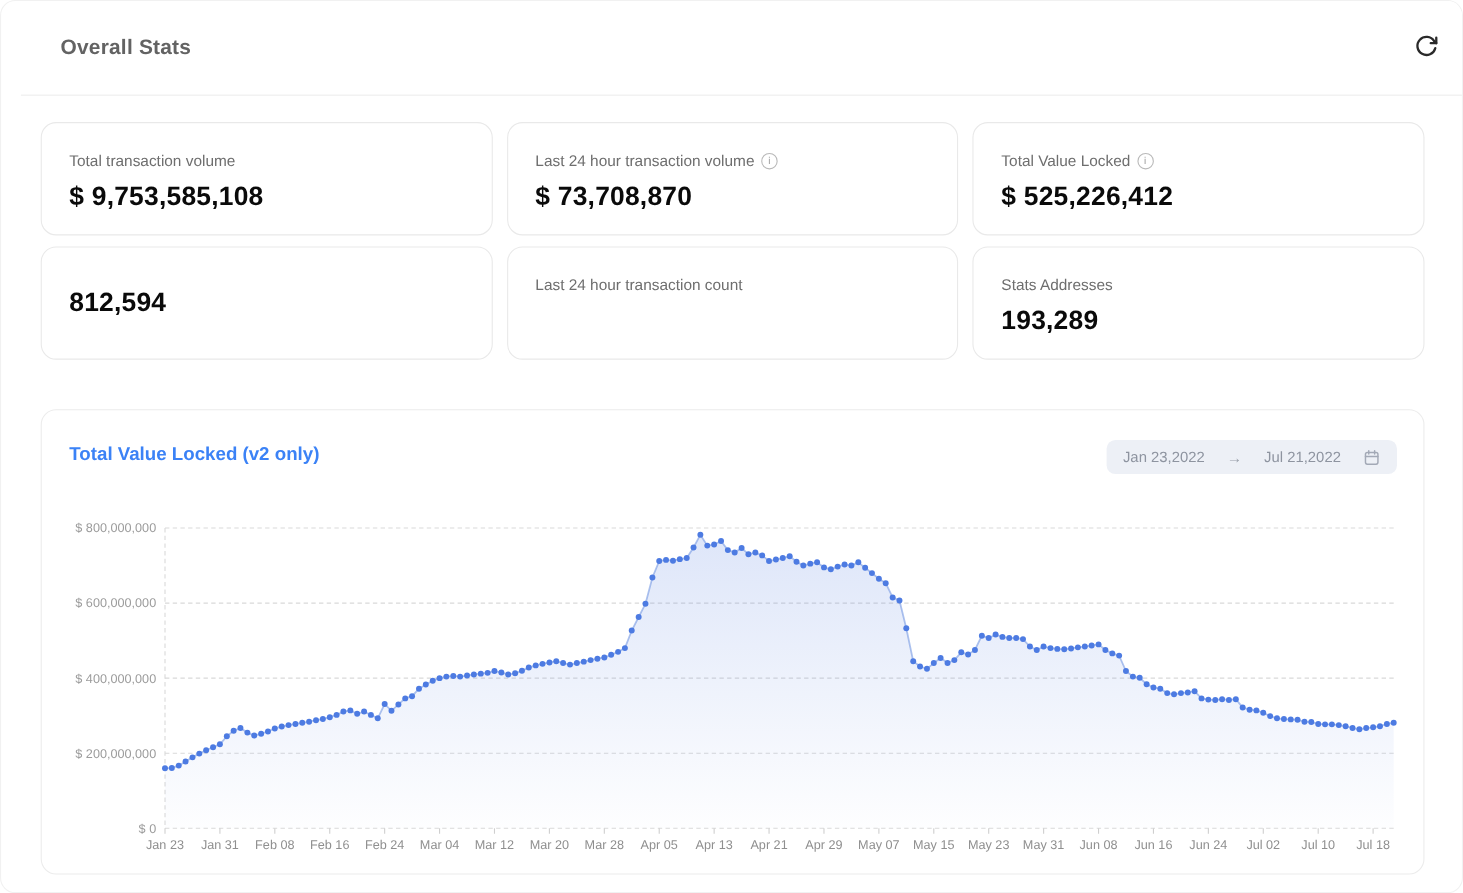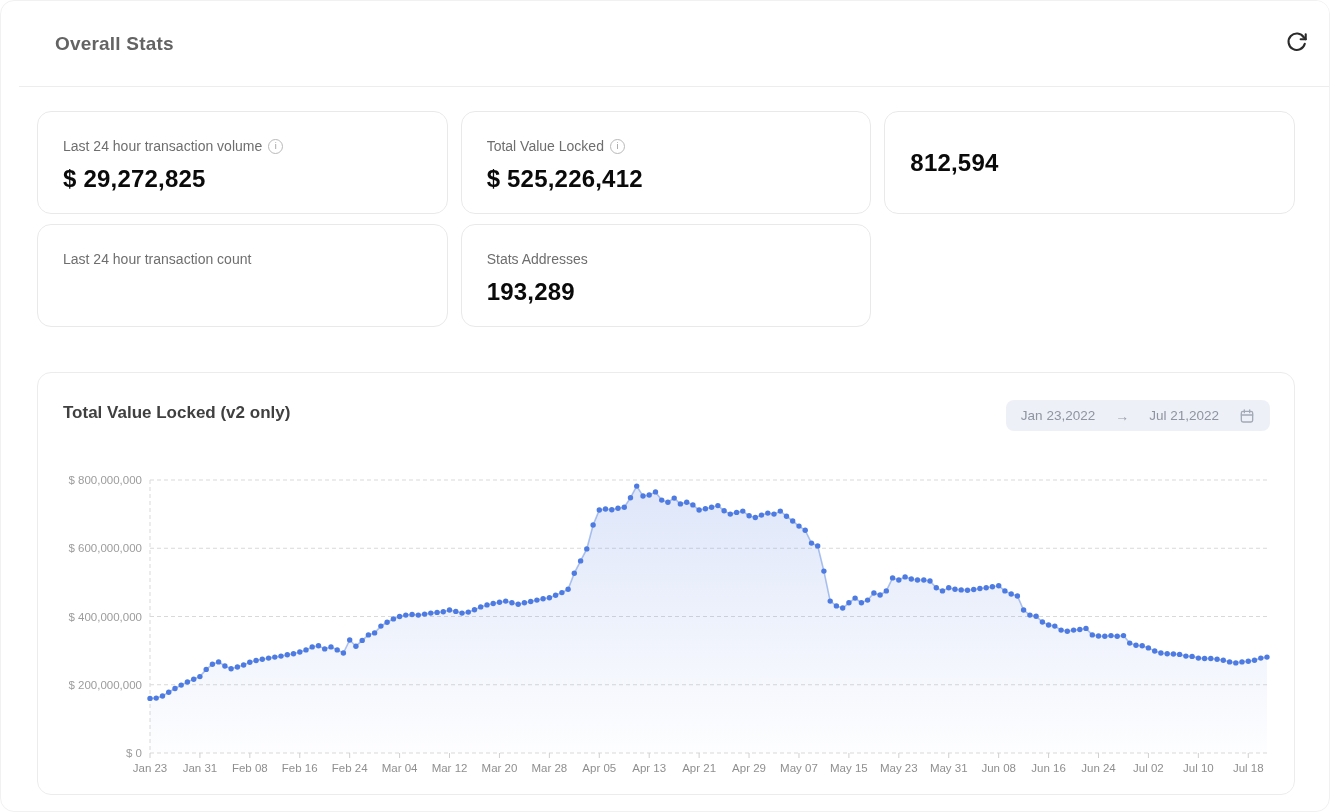--- a/index.html
+++ b/index.html
@@ -34,21 +34,21 @@
     font-size:9px; color:#9a9a9a; margin-left:6px; font-style:normal;
   }
   .stat-value { margin-top:11px; font-size:24px; font-weight:700; color:#0a0a0a; letter-spacing:.2px; }
   
   #chart-card {
     position:absolute; left:36px; top:371px; width:1258px; height:423px;
     background:#fff; border:1px solid #ececec; border-radius:14px;
   }
   #chart-title {
     position:absolute; left:25px; top:30px;
-    font-size:17px; font-weight:600; color:#404040;
+    font-size:17px; font-weight:600; color:#3b82f6;
   }
   #date-range {
     position:absolute; right:24px; top:27px; height:31px;
     background:#edf0f6; border-radius:8px; border:none; cursor:pointer;
     display:flex; align-items:center; gap:20px; padding:13px 15px;
     font-size:13.5px; color:#8e94a0; font-family:"Liberation Sans", sans-serif;
   }
   #date-range .arrow { color:#9aa0ab; font-size:14px; }
   #chart-svg { position:absolute; left:0; top:96px; }
   .grid-line { stroke:#d9d9d9; stroke-width:1; stroke-dasharray:4 3; fill:none; }
@@ -67,27 +67,34 @@
       <span>
         <svg width="22" height="22" viewBox="0 0 24 24" fill="none" stroke="#2a2a2a" stroke-width="2.3" stroke-linecap="round" stroke-linejoin="round">
           <polyline points="21.5 3.5 21.5 9 16 9"></polyline>
           <path d="M20.5 14a9 9 0 1 1-1.1-7.1L21.5 9"></path>
         </svg>
       </span>
     </button>
   </div>
 
   <div id="cards">
+    <div class="stat-card">
+      <div class="stat-label">
+        <span class="label-text">Total transaction volume</span>
+
+      </div>
+      <div class="stat-value">$ 9,753,585,108</div>
+    </div>
 
     <div class="stat-card">
       <div class="stat-label">
         <span class="label-text">Last 24 hour transaction volume</span>
         <i class="info-icon">i</i>
       </div>
-      <div class="stat-value">$ 29,272,825</div>
+      <div class="stat-value">$ 73,708,870</div>
     </div>
 
     <div class="stat-card">
       <div class="stat-label">
         <span class="label-text">Total Value Locked</span>
         <i class="info-icon">i</i>
       </div>
       <div class="stat-value">$ 525,226,412</div>
     </div>
 

